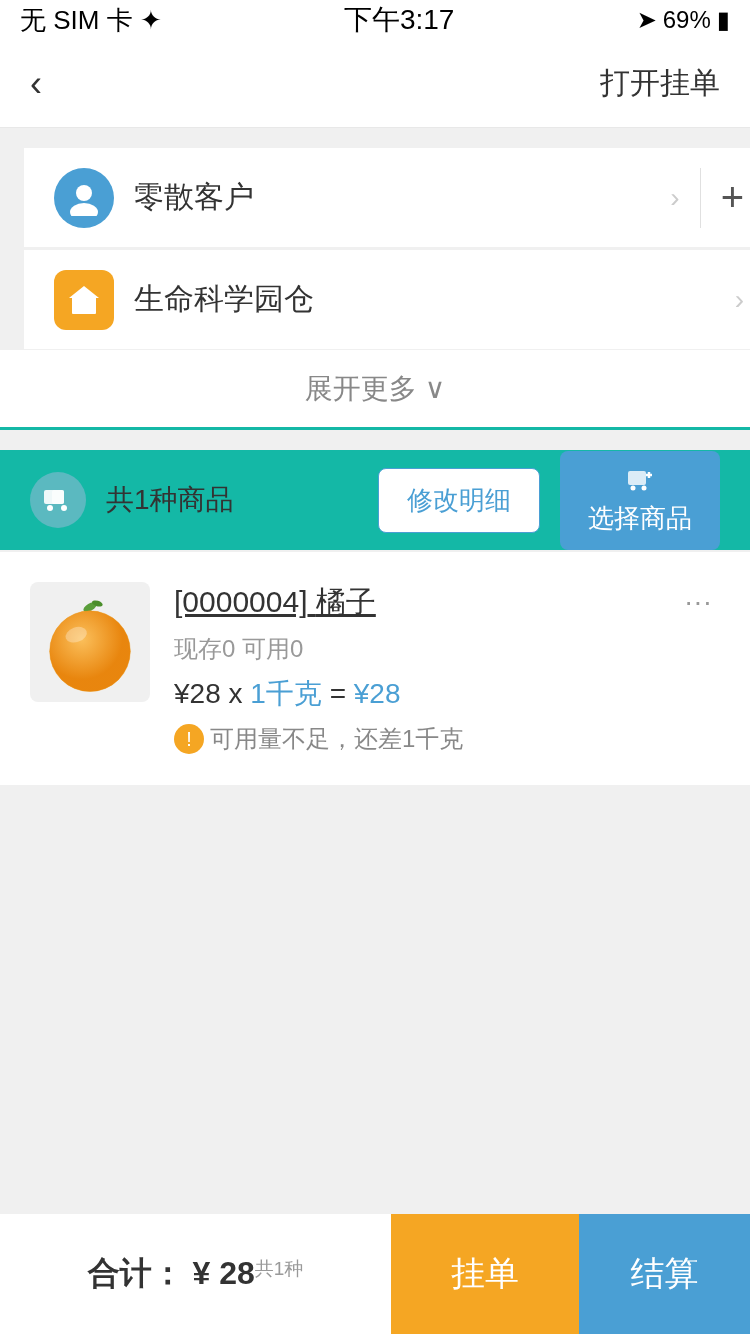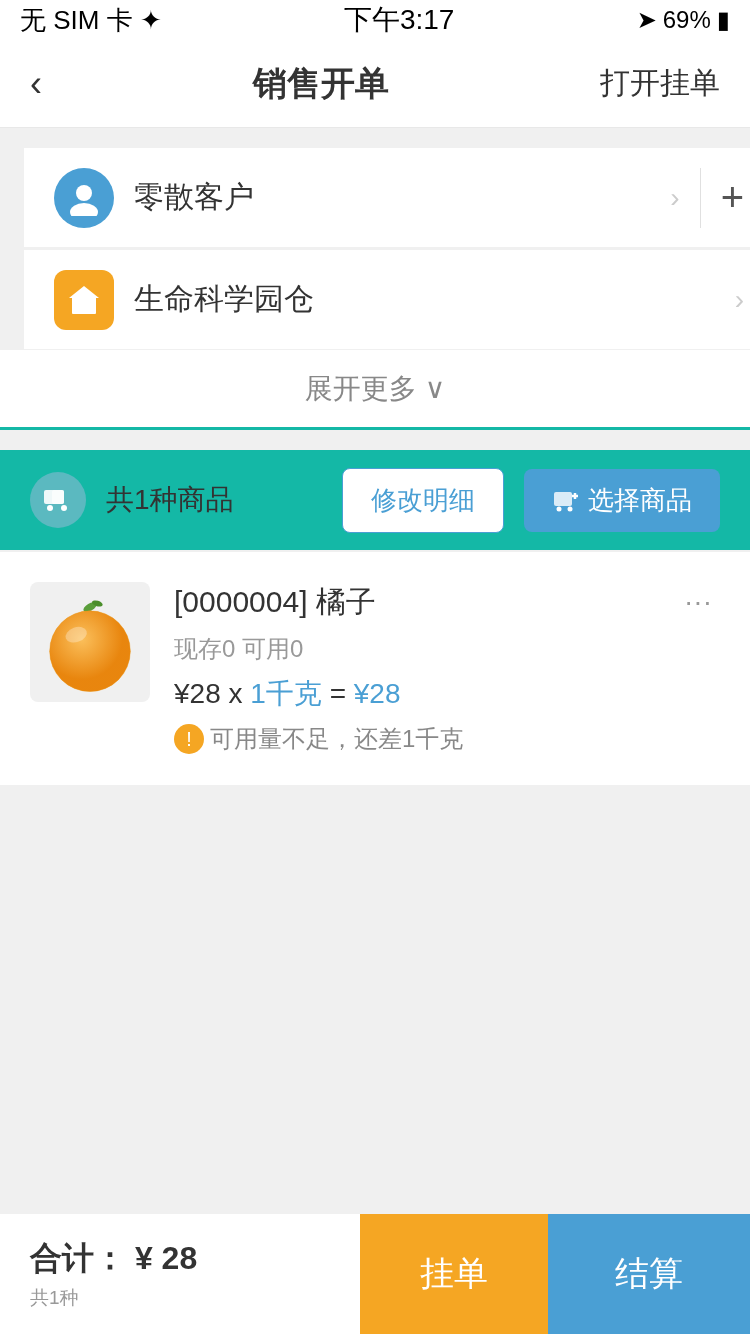--- a/index.html
+++ b/index.html
@@ -157,20 +157,21 @@
     .btn-select {
       background: #4a9fd4;
       border-radius: 8px;
       padding: 14px 28px;
       font-size: 26px;
       color: #fff;
       cursor: pointer;
       display: flex;
       align-items: center;
       gap: 8px;
+      flex-direction: column;
     }
 
     
     .product-item {
       width: 100%;
       background: #fff;
       padding: 30px;
       display: flex;
       align-items: flex-start;
       gap: 24px;
@@ -188,20 +189,21 @@
       justify-content: center;
     }
     .product-info {
       flex: 1;
     }
     .product-name {
       font-size: 30px;
       color: #333;
       font-weight: 500;
       margin-bottom: 10px;
+      text-decoration: underline;
     }
     .product-stock {
       font-size: 24px;
       color: #999;
       margin-bottom: 10px;
     }
     .product-price {
       font-size: 28px;
       color: #333;
       margin-bottom: 10px;
@@ -240,21 +242,21 @@
       width: 750px;
       height: 120px;
       background: #fff;
       display: flex;
       align-items: center;
     }
     .total-section {
       flex: 1;
       padding: 0 30px;
       display: flex;
-      flex-direction: column;
+      flex-direction: row;
       justify-content: center;
     }
     .total-amount {
       font-size: 32px;
       color: #333;
       font-weight: 600;
     }
     .total-count {
       font-size: 19px;
       color: #999;
@@ -266,21 +268,21 @@
       background: #f5a623;
       display: flex;
       align-items: center;
       justify-content: center;
       font-size: 34px;
       color: #fff;
       font-weight: 500;
       cursor: pointer;
     }
     .btn-checkout {
-      width: 202px;
+      width: 171px;
       height: 120px;
       background: #4a9fd4;
       display: flex;
       align-items: center;
       justify-content: center;
       font-size: 34px;
       color: #fff;
       font-weight: 500;
       cursor: pointer;
     }
@@ -301,21 +303,20 @@
   <div class="status-center">下午3:17</div>
   <div class="status-right">
     <span>➤</span>
     <span>69%</span>
     <span>▮</span>
   </div>
 </div>
 
 <div class="nav-bar">
   <div class="nav-back">‹</div>
-  <div class="nav-title">销售开单</div>
   <div class="nav-right">打开挂单</div>
 </div>
 
 <div class="section-divider"></div>
 
 <div class="row-item">
   <div class="row-icon blue">
     <svg width="36" height="36" viewBox="0 0 36 36">
       <circle cx="18" cy="13" r="8" fill="white"></circle>
       <ellipse cx="18" cy="32" rx="14" ry="9" fill="white"></ellipse>

